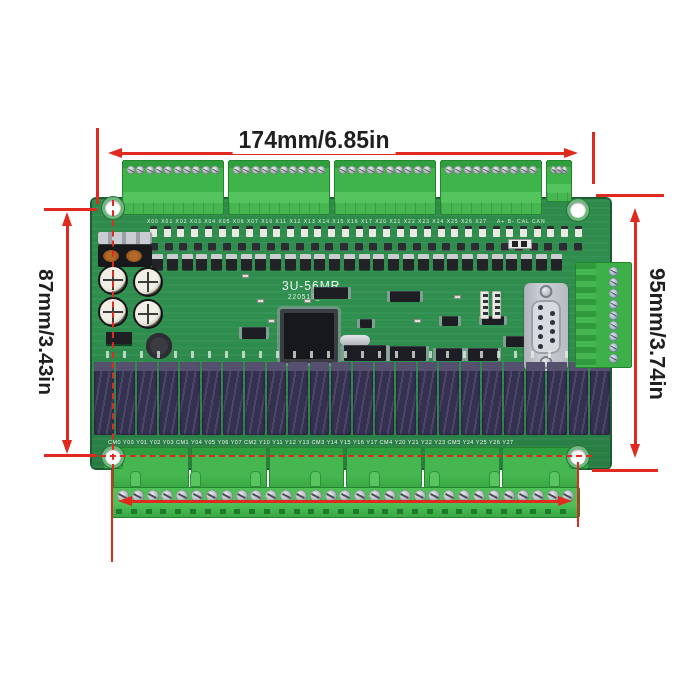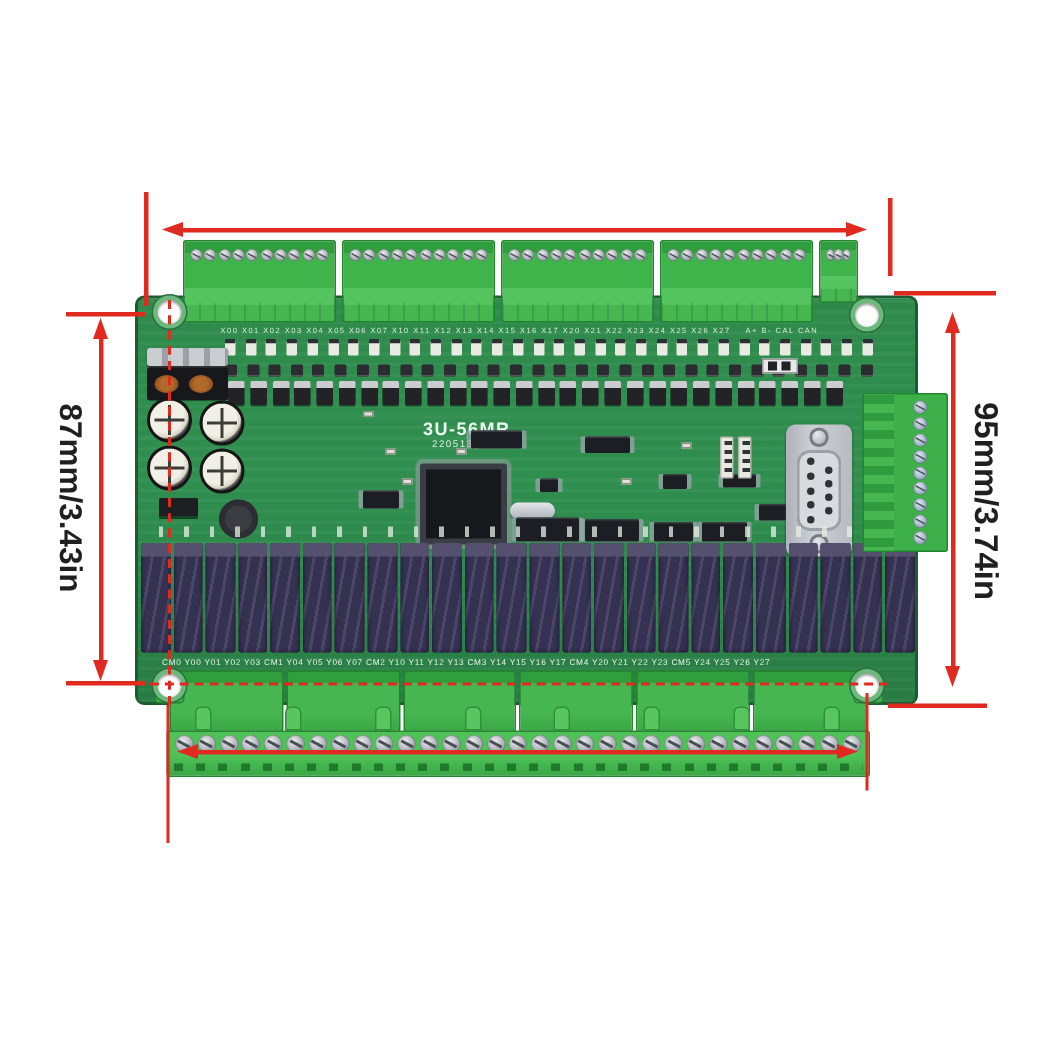--- a/index.html
+++ b/index.html
@@ -20,21 +20,21 @@
   
   .board{position:absolute;left:90px;top:197px;width:522px;height:273px;z-index:1;
          background:linear-gradient(180deg,#2e8a4b,#2f8f4f 45%,#287c43);
          border:2px solid #1d5c33;border-radius:6px;box-sizing:border-box;}
   .board::before{content:'';position:absolute;inset:0;
          background:repeating-linear-gradient(0deg,rgba(255,255,255,.04) 0 2px,transparent 2px 7px);}
   .hole{position:absolute;width:16px;height:16px;border-radius:50%;z-index:4;
         background:radial-gradient(circle at 45% 40%,#ffffff 55%,#dfe8df);
         box-shadow:0 0 0 3px #6cb97c,0 0 0 4px #2b6e3e, inset 0 1px 2px #8a8a8a;}
   .silk{position:absolute;color:rgba(236,246,236,.9);white-space:nowrap;overflow:hidden;letter-spacing:1px;}
-  .model-text{position:absolute;left:190px;top:80px;color:#ecf7ee;font-weight:700;font-size:12px;letter-spacing:1px;}
+  .model-text{position:absolute;left:190px;top:80px;color:#ecf7ee;font-weight:400;font-size:12px;letter-spacing:1px;}
   .version-text{position:absolute;left:196px;top:94px;color:#dfeee2;font-size:6.5px;letter-spacing:1px;}
   
   .prow{position:absolute;display:flex;justify-content:space-between;}
   .led{width:7px;height:8px;background:#e9eae2;border-top:3px solid #2c2e33;border-radius:1px;}
   .sot{width:8px;height:8px;background:#2b2d33;border-radius:1px;box-shadow:inset 0 -1px 0 #555;}
   .to220{width:11px;height:16px;border-radius:1px;
          background:linear-gradient(180deg,#caccd0 0 30%,#232327 30%);box-shadow:0 1px 0 #1a4d2b;}
   
   .clamp{position:absolute;left:6px;top:33px;width:54px;height:12px;border-radius:2px;
          background:repeating-linear-gradient(90deg,#c9ccd1 0 10px,#9b9fa6 10px 14px);box-shadow:0 1px 1px #333;}
@@ -459,20 +459,21 @@
   <div class="hole" style="left:105px;top:200px;"></div>
   <div class="hole" style="left:570px;top:202px;"></div>
   <div class="hole" style="left:105px;top:449px;"></div>
   <div class="hole" style="left:570px;top:449px;"></div>
 
   <div class="red" style="left:96px;top:128px;width:2.5px;height:76px;"></div>
   <div class="red" style="left:592px;top:132px;width:2.5px;height:52px;"></div>
   <div class="red" style="left:120px;top:152px;width:446px;height:2.5px;"></div>
   <div class="ah ah-left" style="left:108px;top:148px;"></div>
   <div class="ah ah-right" style="left:564px;top:148px;"></div>
+  <div class="dim-label h" style="left:314px;top:127px;transform:translateX(-50%);font-size:23px;">174mm/6.85in</div>
 
   <div class="red" style="left:44px;top:208px;width:53px;height:2.5px;"></div>
   <div class="red" style="left:44px;top:454px;width:53px;height:2.5px;"></div>
   <div class="red" style="left:66px;top:224px;width:2.5px;height:218px;"></div>
   <div class="ah ah-up" style="left:62px;top:212px;"></div>
   <div class="ah ah-down" style="left:62px;top:440px;"></div>
   <div class="dim-label v" style="left:34px;top:332px;transform:translateY(-50%);font-size:21px;">87mm/3.43in</div>
 
   <div class="red" style="left:596px;top:194px;width:68px;height:2.5px;"></div>
   <div class="red" style="left:592px;top:469px;width:66px;height:2.5px;"></div>

